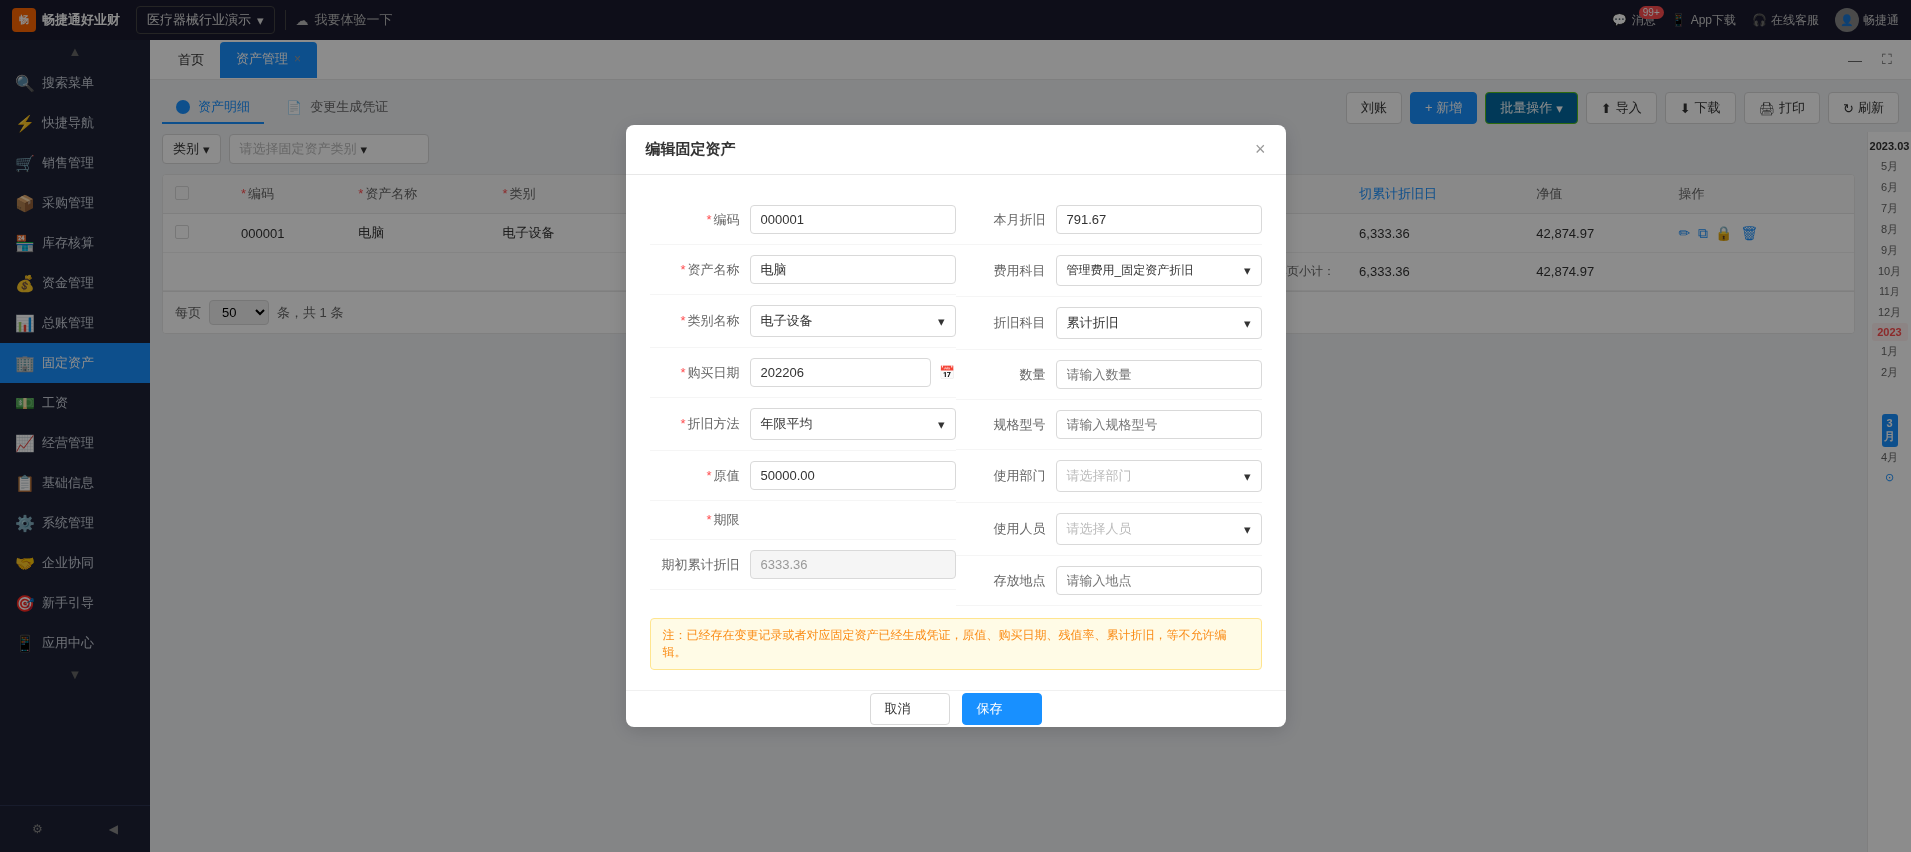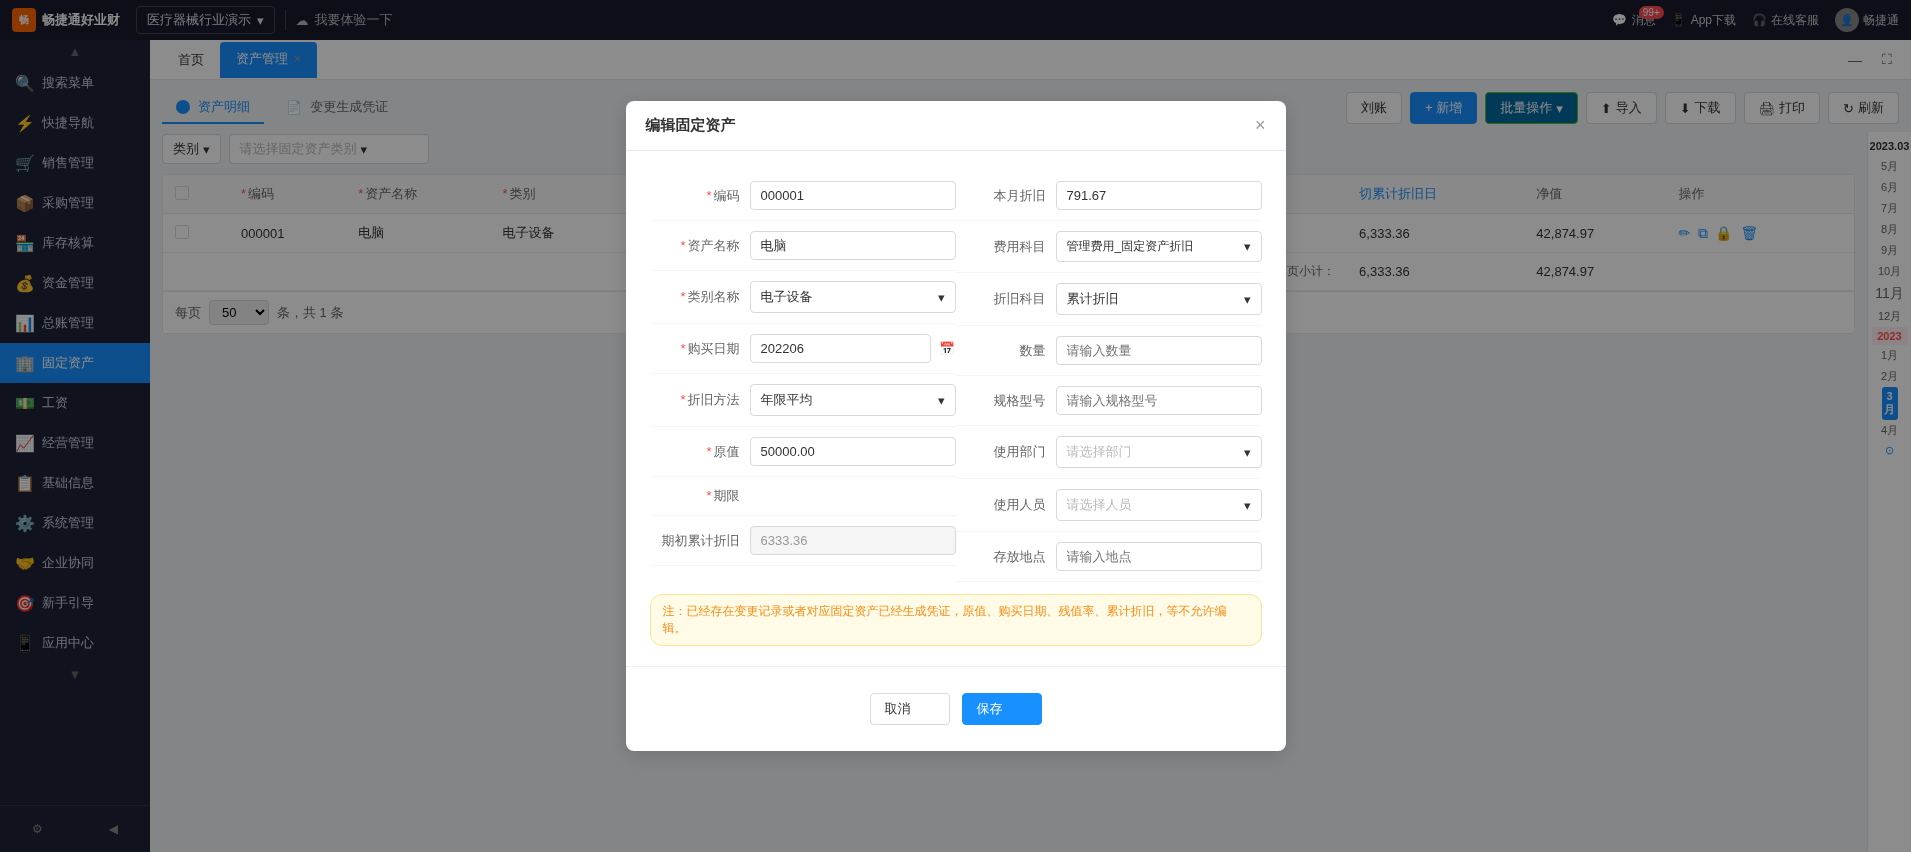--- a/index.html
+++ b/index.html
@@ -65,22 +65,22 @@
     .table-footer select { padding: 3px 8px; border: 1px solid #d9d9d9; border-radius: 4px; font-size: 13px; }
     .action-icon { color: #1890ff; cursor: pointer; font-size: 14px; margin-right: 4px; }
 
     
     .modal-overlay { position: fixed; top: 0; left: 0; right: 0; bottom: 0; background: rgba(0,0,0,0.45); z-index: 1000; display: flex; align-items: center; justify-content: center; }
     .modal { background: #fff; border-radius: 8px; width: 660px; box-shadow: 0 4px 20px rgba(0,0,0,0.15); overflow: hidden; }
     .modal-header { display: flex; align-items: center; justify-content: space-between; padding: 14px 20px; border-bottom: 1px solid #e8e8e8; }
     .modal-title { font-size: 15px; font-weight: bold; color: #333; }
     .modal-close { cursor: pointer; color: #999; font-size: 18px; }
     .modal-body { padding: 20px 24px; }
-    .modal-footer { display: flex; align-items: center; justify-content: center; gap: 12px; padding: 26px 20px; border-top: 1px solid #f0f0f0; }
-    .modal-note { font-size: 12px; color: #f5a623; background: #fffbe6; border: 1px solid #ffe58f; border-radius: 12px; padding: 8px 12px; }
+    .modal-footer { display: flex; align-items: center; justify-content: center; gap: 12px; padding: 2px 20px; border-top: 1px solid #f0f0f0; }
+    .modal-note { font-size: 12px; color: #f5a623; background: #fffbe6; border: 1px solid #ffe58f; border-radius: 4px; padding: 8px 12px; }
 
     
     .form-grid { display: grid; grid-template-columns: 1fr 1fr; gap: 0; }
     .form-row { display: flex; align-items: center; padding: 10px 0; border-bottom: 1px solid #f5f5f5; }
     .form-label { width: 100px; text-align: right; font-size: 13px; color: #666; padding-right: 10px; flex-shrink: 0; }
     .form-control { flex: 1; }
     .form-input { width: 100%; padding: 6px 10px; border: 1px solid #d9d9d9; border-radius: 4px; font-size: 13px; color: #333; outline: none; }
     .form-input.readonly { background: #f5f5f5; color: #999; }
     .form-select { width: 100%; padding: 6px 10px; border: 1px solid #d9d9d9; border-radius: 4px; font-size: 13px; color: #333; background: #fff; display: flex; align-items: center; justify-content: space-between; cursor: pointer; }
     .form-inline { display: flex; align-items: center; gap: 8px; }
@@ -332,26 +332,26 @@
         </div>
 
         <div style="position:absolute; top:52px; right:0; width:44px; background:#fff; border-left:1px solid #e8e8e8; bottom:0; display:flex; flex-direction:column; align-items:center; padding-top:4px; overflow:hidden;">
           <div style="font-size:11px; color:#333; font-weight:bold; padding:4px 0;">2023.03</div>
           <div style="font-size:11px; color:#666; padding:3px 0;">5月</div>
           <div style="font-size:11px; color:#666; padding:3px 0;">6月</div>
           <div style="font-size:11px; color:#666; padding:3px 0;">7月</div>
           <div style="font-size:11px; color:#666; padding:3px 0;">8月</div>
           <div style="font-size:11px; color:#666; padding:3px 0;">9月</div>
           <div style="font-size:11px; color:#666; padding:3px 0;">10月</div>
-          <div style="font-size:14px; color:#666; padding:3px 0;">11月</div>
+          <div style="font-size:10px; color:#666; padding:3px 0;">11月</div>
           <div style="font-size:11px; color:#666; padding:3px 0;">12月</div>
           <div style="font-size:11px; color:#ff4d4f; font-weight:bold; padding:3px 0; background:#fff1f0; border-radius:3px; width:36px; text-align:center;">2023</div>
           <div style="font-size:11px; color:#666; padding:3px 0;text-align:right;">1月</div>
           <div style="font-size:11px; color:#666; padding:3px 0;">2月</div>
-          <div style="font-size:11px; color:#fff; background:#1890ff; border-radius:3px; padding:3px 0; width:16px; text-align:center; font-weight:bold;">3月</div>
+          <div style="font-size:11px; color:#fff; background:#1890ff; border-radius:3px; padding:3px 0; width:16px; text-align:center; font-weight:bold;margin-top:31px;">3月</div>
           <div style="font-size:11px; color:#666; padding:3px 0;">4月</div>
           <div style="font-size:11px; color:#1890ff; padding:3px 0; cursor:pointer;">⊙</div>
         </div>
 
       </div>
     </div>
   </div>
 </div>
 
 <div class="modal-overlay">

